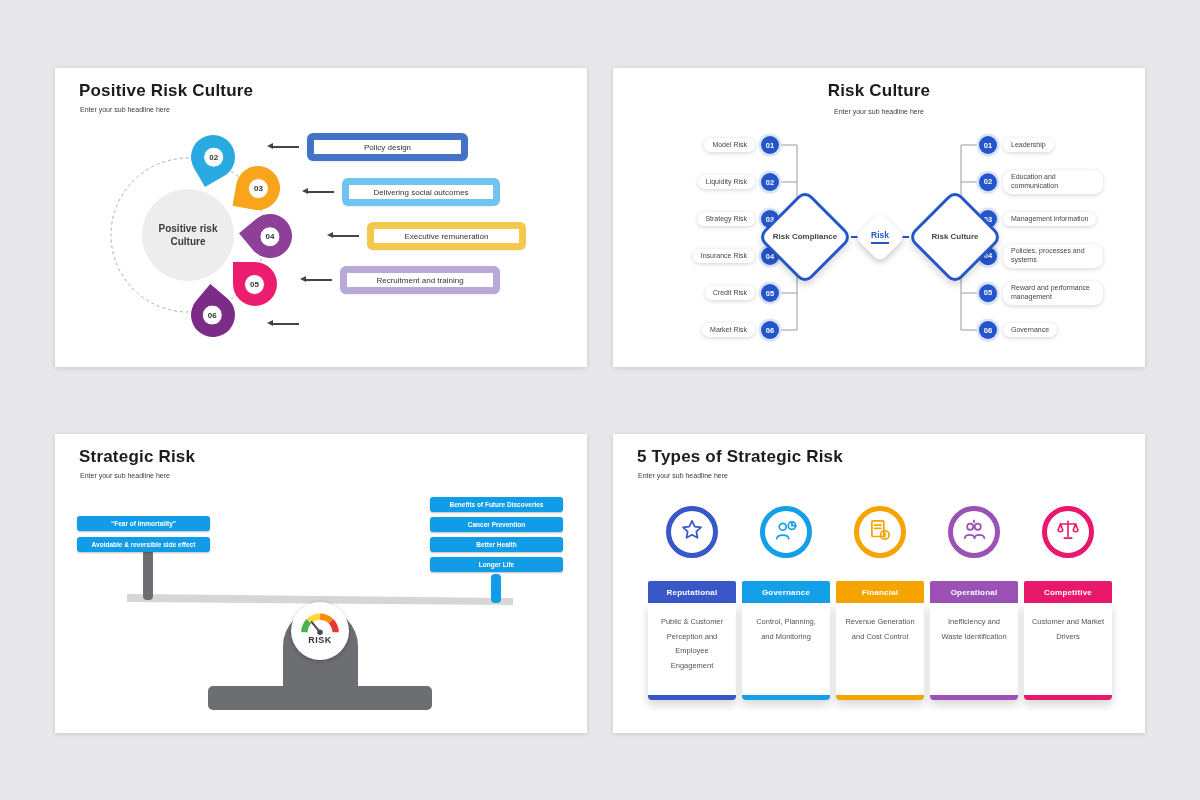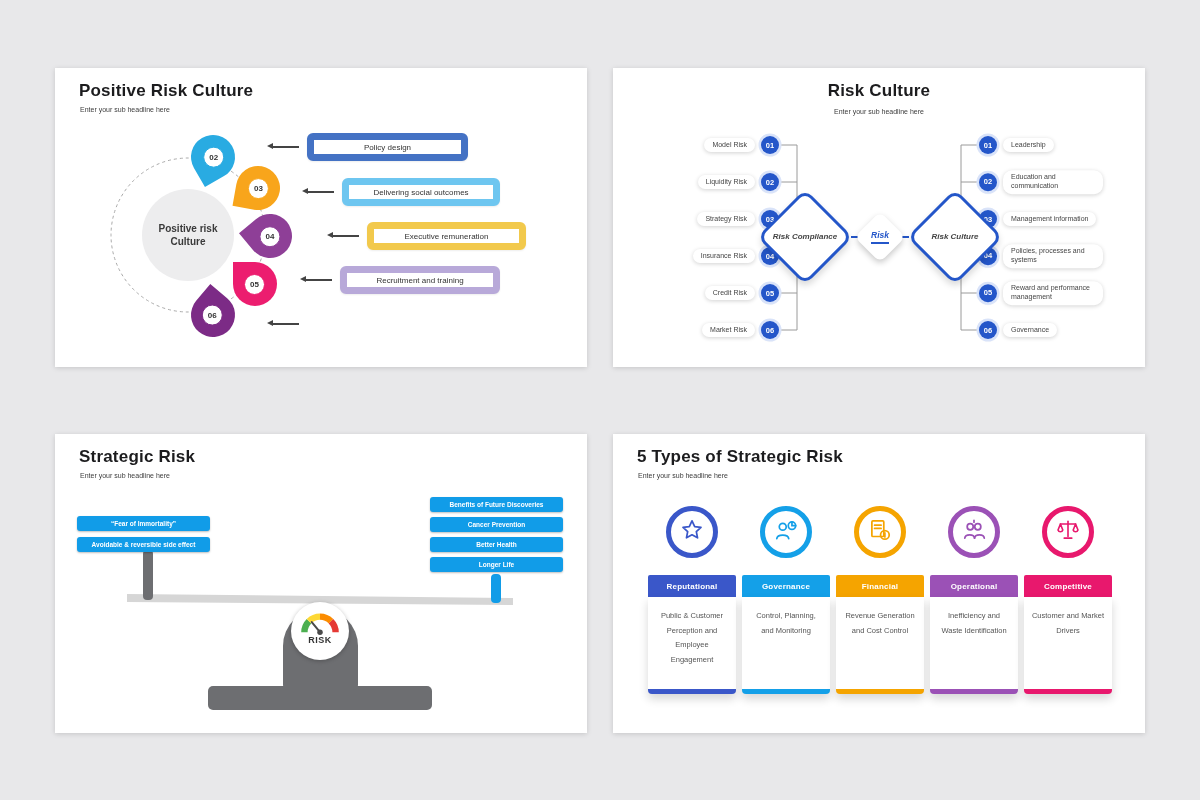--- a/index.html
+++ b/index.html
@@ -42,21 +42,21 @@
   .s2-row.left .s2-label{text-align:right;}
   .s2-row.right .s2-label{text-align:left; max-width:100px;}
   .s2-num{flex:none; width:18px; height:18px; border-radius:50%; background:#2456c9; color:#fff;
     font-size:7.5px; font-weight:700; display:flex; align-items:center; justify-content:center;
     box-shadow:0 0 0 2.5px #d9e3f9, 0 1px 3px rgba(0,0,0,.2);}
   .diamond{position:absolute; width:68px; height:68px; background:#fff; border:3px solid #2456c9;
     border-radius:10px; transform:rotate(45deg); box-shadow:3px 3px 7px rgba(0,0,0,.15);}
   .diamond-sm{position:absolute; width:36px; height:36px; background:#fff; border-radius:7px;
     transform:rotate(45deg); box-shadow:2px 2px 6px rgba(0,0,0,.22);}
   .diamond-text{position:absolute; display:flex; align-items:center; justify-content:center;
-    text-align:center; font-size:8px; color:#444; font-weight:600; line-height:1.3;font-style:italic;}
+    text-align:center; font-size:8px; color:#444; font-weight:600; line-height:1.3;}
   .diamond-text.sm span{color:#2456c9; font-weight:700; font-size:8.5px; border-bottom:2px solid #2456c9; padding-bottom:1px;}
 
   
   .s3-pill{position:absolute; width:133px; height:15px; border-radius:3px; background:#119ce8;
     display:flex; align-items:center; justify-content:center; color:#fff; font-size:6.5px; font-weight:700;
     box-shadow:0 1px 2px rgba(0,0,0,.25); text-align:center;}
   .s3-beam{position:absolute; left:0; top:0;}
   .post{position:absolute; border-radius:4px;}
   .post-left{left:88px; top:116px; width:10px; height:50px; background:#6d6e71;}
   .post-right{left:436px; top:140px; width:10px; height:29px; background:#119ce8;}
@@ -65,21 +65,21 @@
   .gauge-circle{position:absolute; left:236px; top:168px; width:58px; height:58px; background:#fff;
     border-radius:50%; box-shadow:0 1px 4px rgba(0,0,0,.25); display:flex; flex-direction:column; align-items:center;}
   .gauge-circle svg{margin-top:8px;}
   .gauge-label{font-size:9px; font-weight:700; color:#333; letter-spacing:.5px; margin-top:-1px;}
   .s3-base{position:absolute; left:153px; top:252px; width:224px; height:24px; background:#6d6e71; border-radius:5px;}
 
   
   .s4-col{position:absolute; top:72px; width:88px; display:flex; flex-direction:column;}
   .s4-ring{margin:0 auto; width:52px; height:52px; border-radius:50%; border:5px solid #888; background:#fff;
     display:flex; align-items:center; justify-content:center;}
-  .s4-header{margin-top:17px; height:22px; background:#888; color:#fff; font-weight:700; font-size:8px;
+  .s4-header{margin-top:23px; height:22px; background:#888; color:#fff; font-weight:700; font-size:8px;
     display:flex; align-items:center; justify-content:center; border-radius:2px 2px 0 0; letter-spacing:.2px;}
   .s4-body{height:97px; background:#fff; box-shadow:0 5px 10px rgba(0,0,0,.16);
     border-bottom:5px solid #888; border-radius:0 0 4px 4px; font-size:7.5px; color:#555;
     text-align:center; padding:12px 7px 16px; line-height:1.95;}
 </style>
 </head>
 <body>
 
 <div class="card left-head" id="card1">
   <div class="title">Positive Risk Culture</div>

